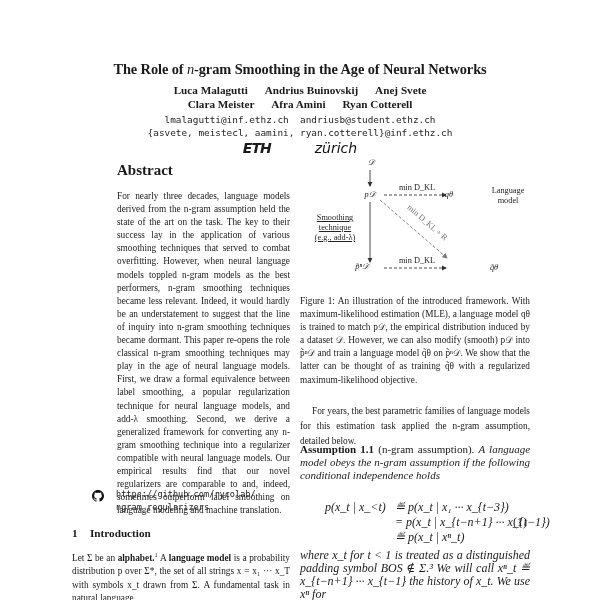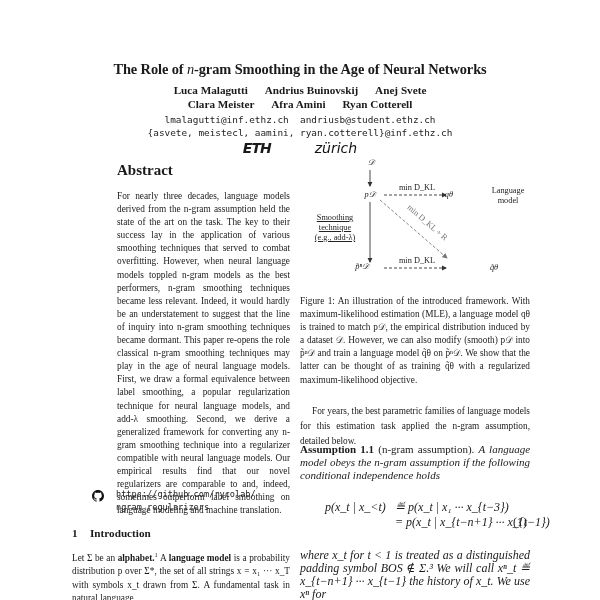--- a/index.html
+++ b/index.html
@@ -132,17 +132,20 @@
 
   <div class="eq">
     <div class="row">
         <span class="lhs math" style="left:-10px;right:auto;">p(x_t | x_&lt;t)</span>
         <span class="rhs math">≝ p(x_t | x₁ ··· x_{t−3})</span>
       </div>
     <div class="row">
         <span class="rhs math">= p(x_t | x_{t−n+1} ··· x_{t−1})</span>
         <span class="tag">(1)</span>
       </div>
+    <div class="row">
+        <span class="rhs math">≝ p(x_t | xⁿ_t)</span>
+      </div>
   </div>
 
   <div class="after-eq">where x_t for t &lt; 1 is treated as a distinguished padding symbol BOS ∉ Σ.³ We will call xⁿ_t ≝ x_{t−n+1} ··· x_{t−1} the history of x_t. We use xⁿ for</div>
 
 </div>
 
 </body></html>

